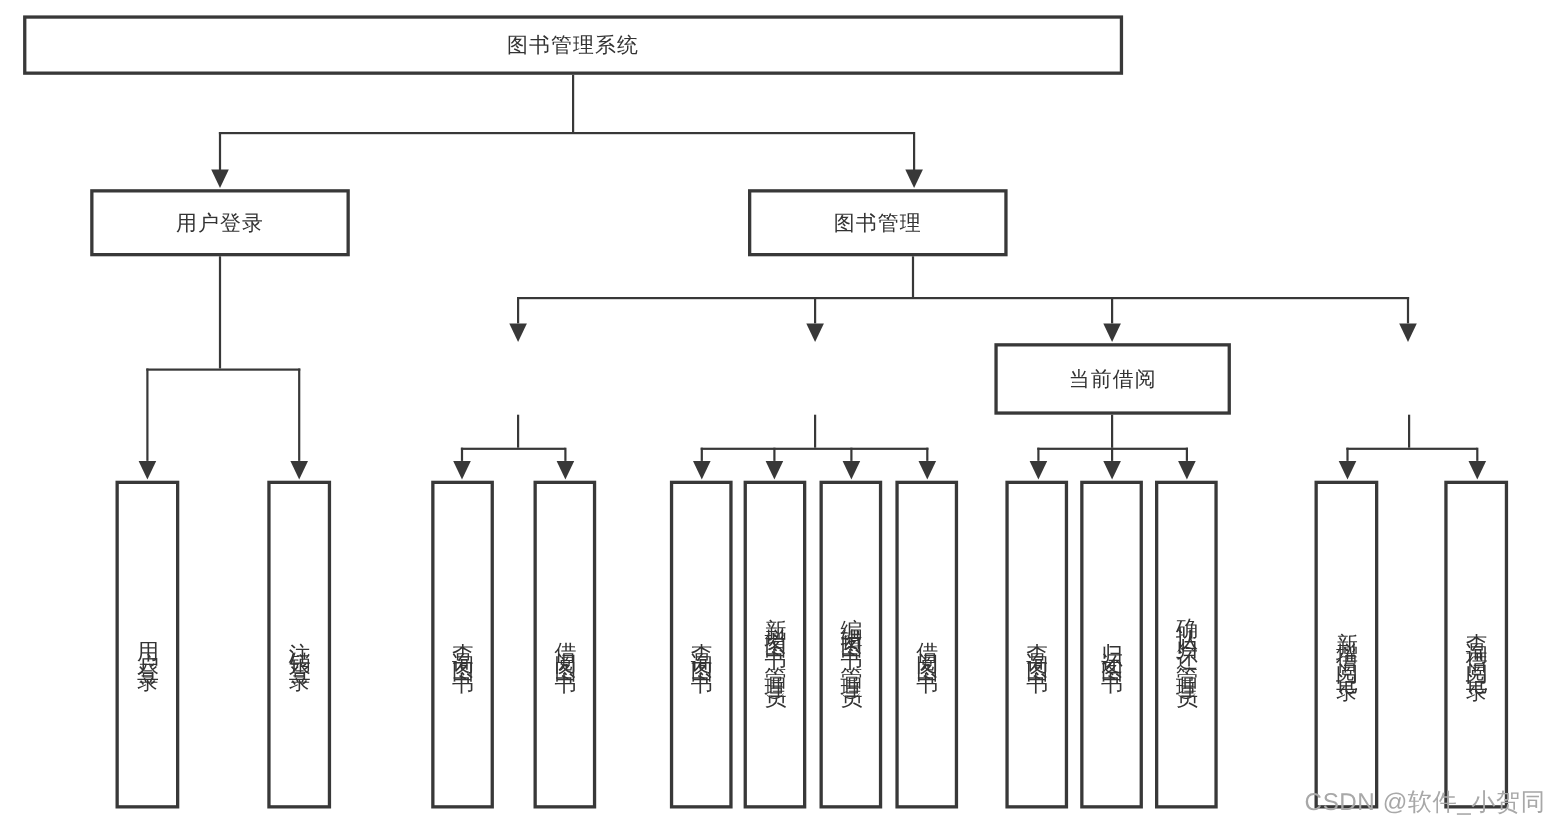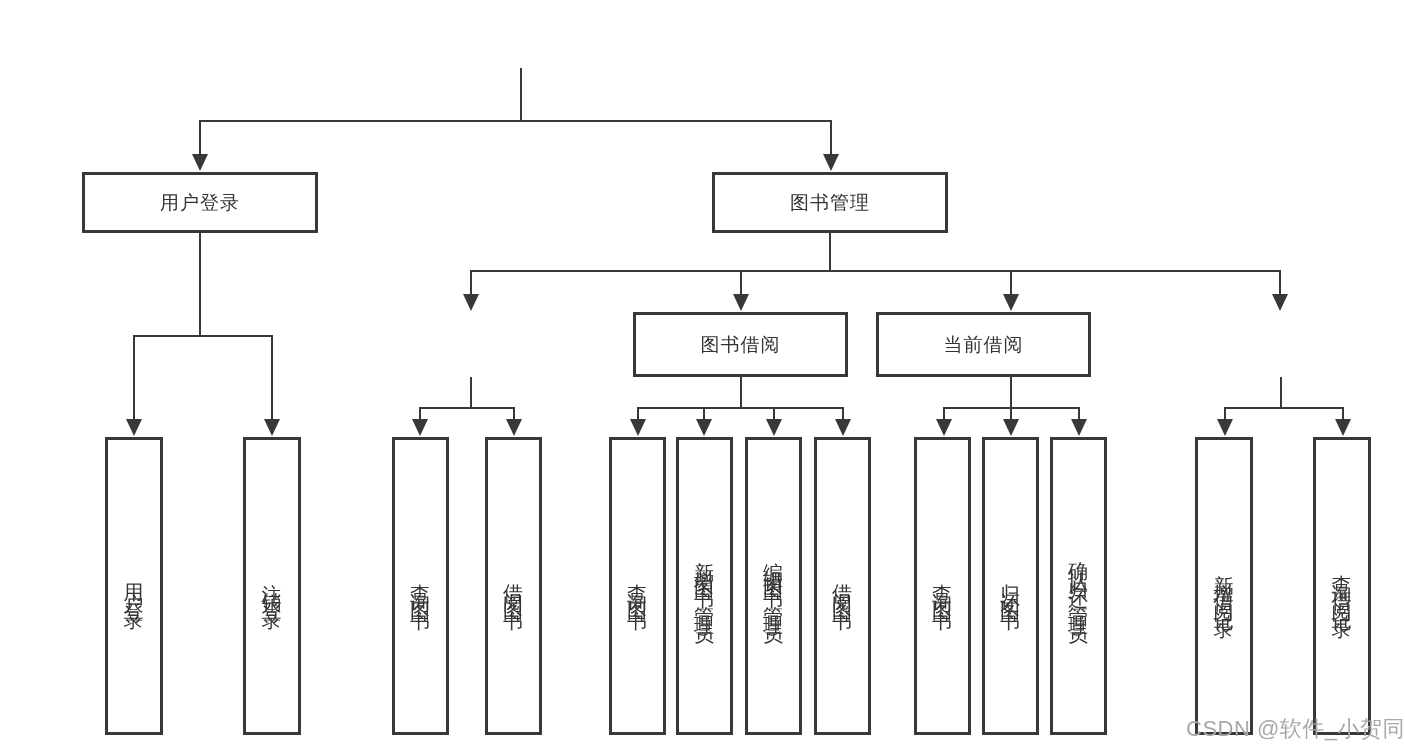--- a/index.html
+++ b/index.html
@@ -56,35 +56,35 @@
     z-index:10;
     letter-spacing:0.5px;
     white-space:nowrap;
   }
 </style>
 </head>
 <body>
 
 <div class="stage">
 
+  <div class="node" style="left:21px;top:14px;width:1000px;height:54px;">
+    <span>图书管理系统</span>
+  </div>
 
   <div class="node" style="left:82px;top:172px;width:236px;height:61px;">
     <span>用户登录</span>
   </div>
 
-  <div class="node" style="left:712px;top:172px;width:236px;height:61px;">
+  <div class="node" style="left:680px;top:172px;width:236px;height:61px;">
     <span>图书管理</span>
   </div>
 
 
-  <div class="node" style="left:633px;top:312px;width:215px;height:65px;">
-    <span>图书借阅</span>
-  </div>
-
-  <div class="node" style="left:876px;top:312px;width:215px;height:65px;">
+
+  <div class="node" style="left:904px;top:312px;width:215px;height:65px;">
     <span>当前借阅</span>
   </div>
 
 
   <div class="leaf" style="left:105px;top:437px;width:58px;height:298px;">
     <span class="v-text">用户登录</span>
   </div>
 
   <div class="leaf" style="left:243px;top:437px;width:58px;height:298px;">
     <span class="v-text">注销登录</span>

